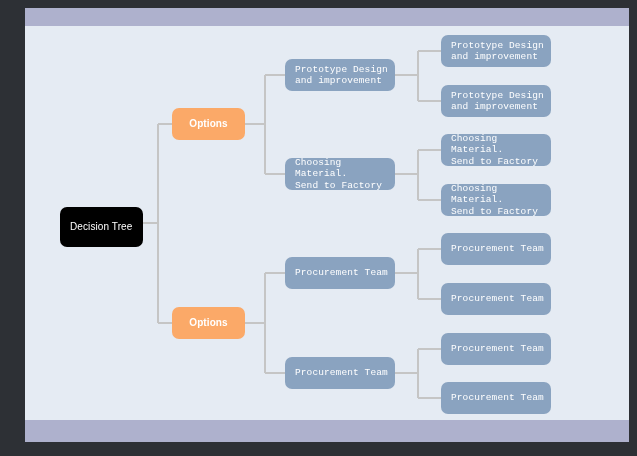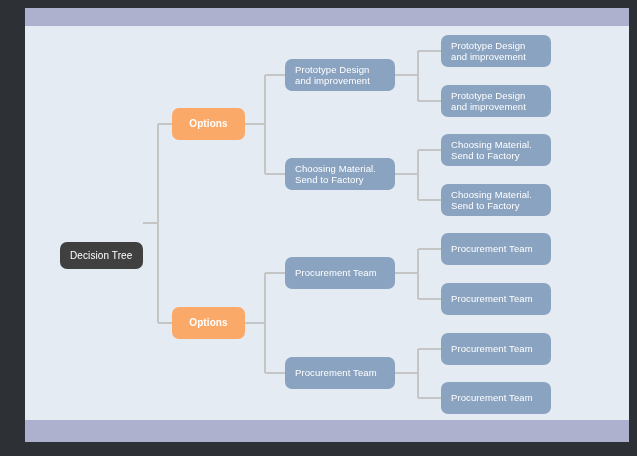--- a/index.html
+++ b/index.html
@@ -71,20 +71,21 @@
   }
   .node.opt {
     background: #fba968;
     justify-content: center;
     padding-left: 6px;
     font-size: 10px;
     font-weight: bold;
   }
   .node.leafblue {
     background: #8aa3c0;
+    font-family: Liberation Mono, monospace;
   }
 </style>
 </head>
 <body>
 
 <div id="screen">
 
   <div id="bar-top"></div>
 
   <div id="canvas">
@@ -112,21 +113,21 @@
         <line x1="370" y1="247" x2="393" y2="247" stroke="#c5c5c5" stroke-width="1.6" shape-rendering="crispEdges"></line>
         <line x1="393" y1="223" x2="393" y2="273" stroke="#c5c5c5" stroke-width="1.6" shape-rendering="crispEdges"></line>
         <line x1="393" y1="223" x2="416" y2="223" stroke="#c5c5c5" stroke-width="1.6" shape-rendering="crispEdges"></line>
         <line x1="393" y1="273" x2="416" y2="273" stroke="#c5c5c5" stroke-width="1.6" shape-rendering="crispEdges"></line>
         <line x1="370" y1="347" x2="393" y2="347" stroke="#c5c5c5" stroke-width="1.6" shape-rendering="crispEdges"></line>
         <line x1="393" y1="323" x2="393" y2="372" stroke="#c5c5c5" stroke-width="1.6" shape-rendering="crispEdges"></line>
         <line x1="393" y1="323" x2="416" y2="323" stroke="#c5c5c5" stroke-width="1.6" shape-rendering="crispEdges"></line>
         <line x1="393" y1="372" x2="416" y2="372" stroke="#c5c5c5" stroke-width="1.6" shape-rendering="crispEdges"></line>
       </svg>
     <div id="node-layer">
-        <div class="node root" style="left: 35px; top: 181px; width: 83px; height: 27px; background: #404040; margin-top: 35px;">Decision Tree</div>
+        <div class="node root" style="left: 35px; top: 181px; width: 83px; height: 40px; background: #000000;">Decision Tree</div>
         <div class="node opt" style="left: 147px; top: 82px; width: 73px; height: 32px; background: rgb(251, 169, 104);">Options</div>
         <div class="node opt" style="left: 147px; top: 281px; width: 73px; height: 32px; background: rgb(251, 169, 104);">Options</div>
         <div class="node leafblue" style="left: 260px; top: 33px; width: 110px; height: 32px; background: rgb(138, 163, 192);">Prototype Design
 and improvement</div>
         <div class="node leafblue" style="left: 260px; top: 132px; width: 110px; height: 32px; background: rgb(138, 163, 192);">Choosing Material.
 Send to Factory</div>
         <div class="node leafblue" style="left: 260px; top: 231px; width: 110px; height: 32px; background: rgb(138, 163, 192);">Procurement Team</div>
         <div class="node leafblue" style="left: 260px; top: 331px; width: 110px; height: 32px; background: rgb(138, 163, 192);">Procurement Team</div>
         <div class="node leafblue" style="left: 416px; top: 9px; width: 110px; height: 32px; background: rgb(138, 163, 192);">Prototype Design
 and improvement</div>

